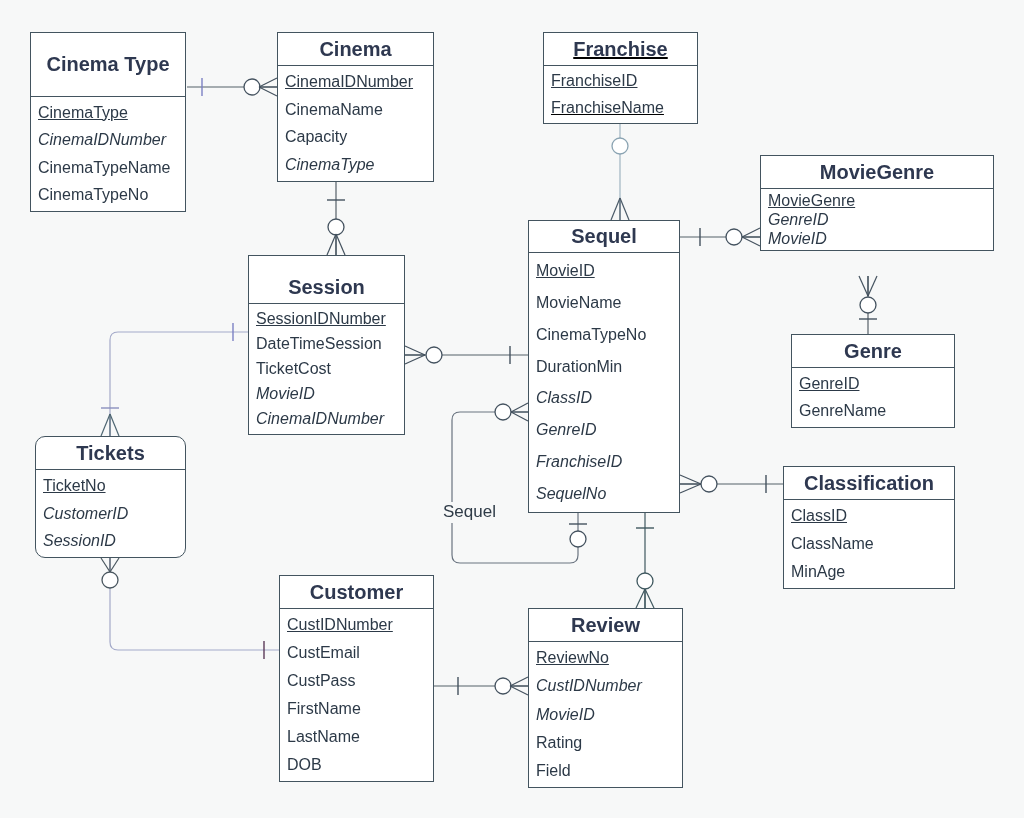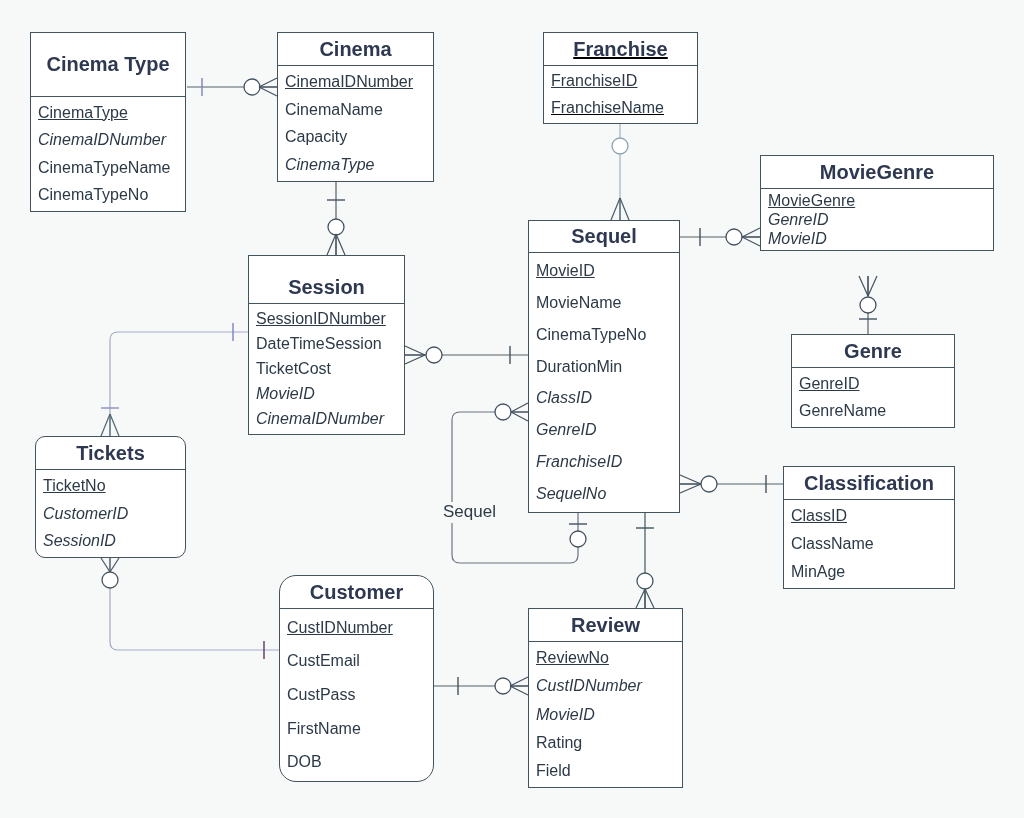--- a/index.html
+++ b/index.html
@@ -210,27 +210,28 @@
         </div>
       </div>
       <div class="entity" style="left: 783px; top: 466px; width: 172px; height: 123px;">
         <div class="entity-title" style="height: 33px;">Classification</div>
         <div class="entity-fields">
           <div class="field pk">ClassID</div>
           <div class="field">ClassName</div>
           <div class="field">MinAge</div>
         </div>
       </div>
-      <div class="entity" style="left: 279px; top: 575px; width: 155px; height: 207px; border-radius: 17px;">
+      <div class="entity" style="left: 279px; top: 575px; width: 155px; height: 207px;">
         <div class="entity-title" style="height: 33px;">Customer</div>
         <div class="entity-fields">
           <div class="field pk">CustIDNumber</div>
           <div class="field">CustEmail</div>
           <div class="field">CustPass</div>
           <div class="field">FirstName</div>
+          <div class="field">LastName</div>
           <div class="field">DOB</div>
         </div>
       </div>
       <div class="entity" style="left: 528px; top: 608px; width: 155px; height: 180px;">
         <div class="entity-title" style="height: 33px;">Review</div>
         <div class="entity-fields">
           <div class="field pk">ReviewNo</div>
           <div class="field fk">CustIDNumber</div>
           <div class="field fk">MovieID</div>
           <div class="field">Rating</div>

